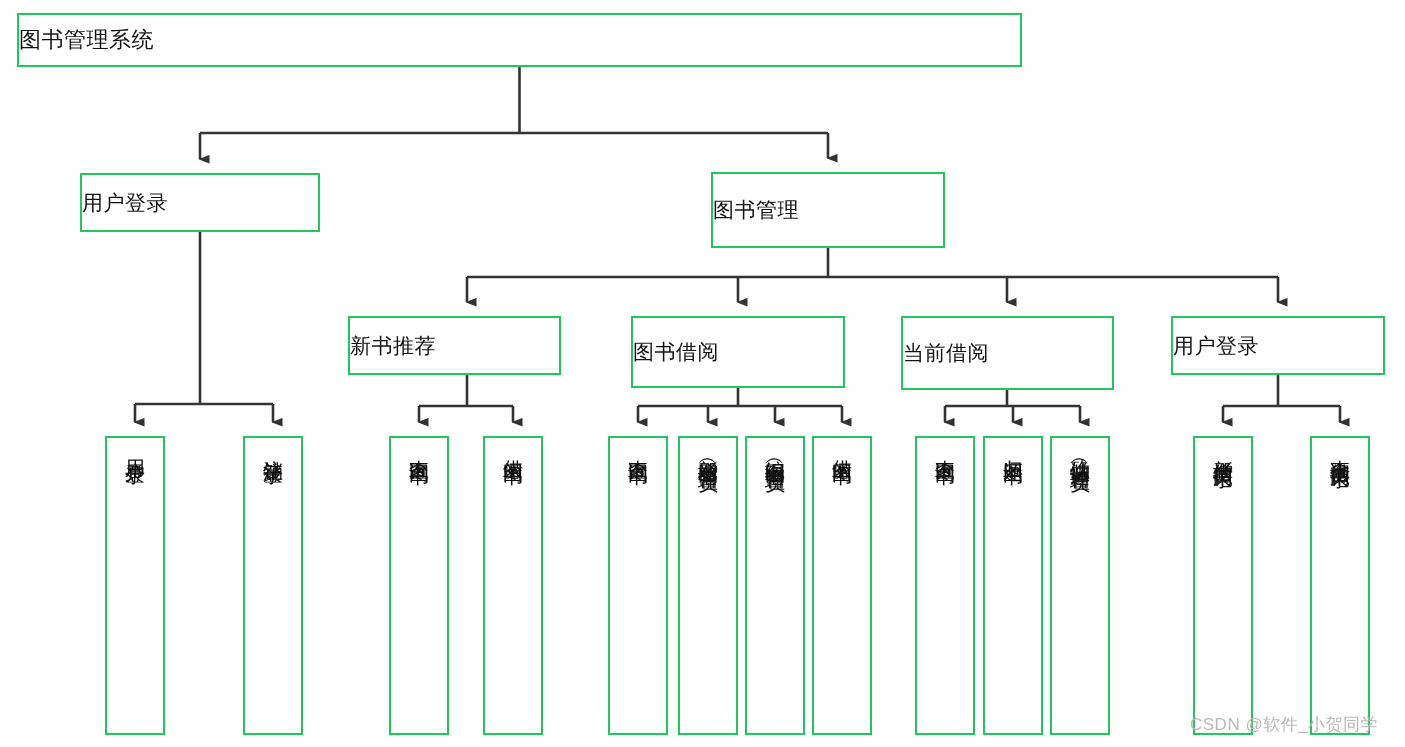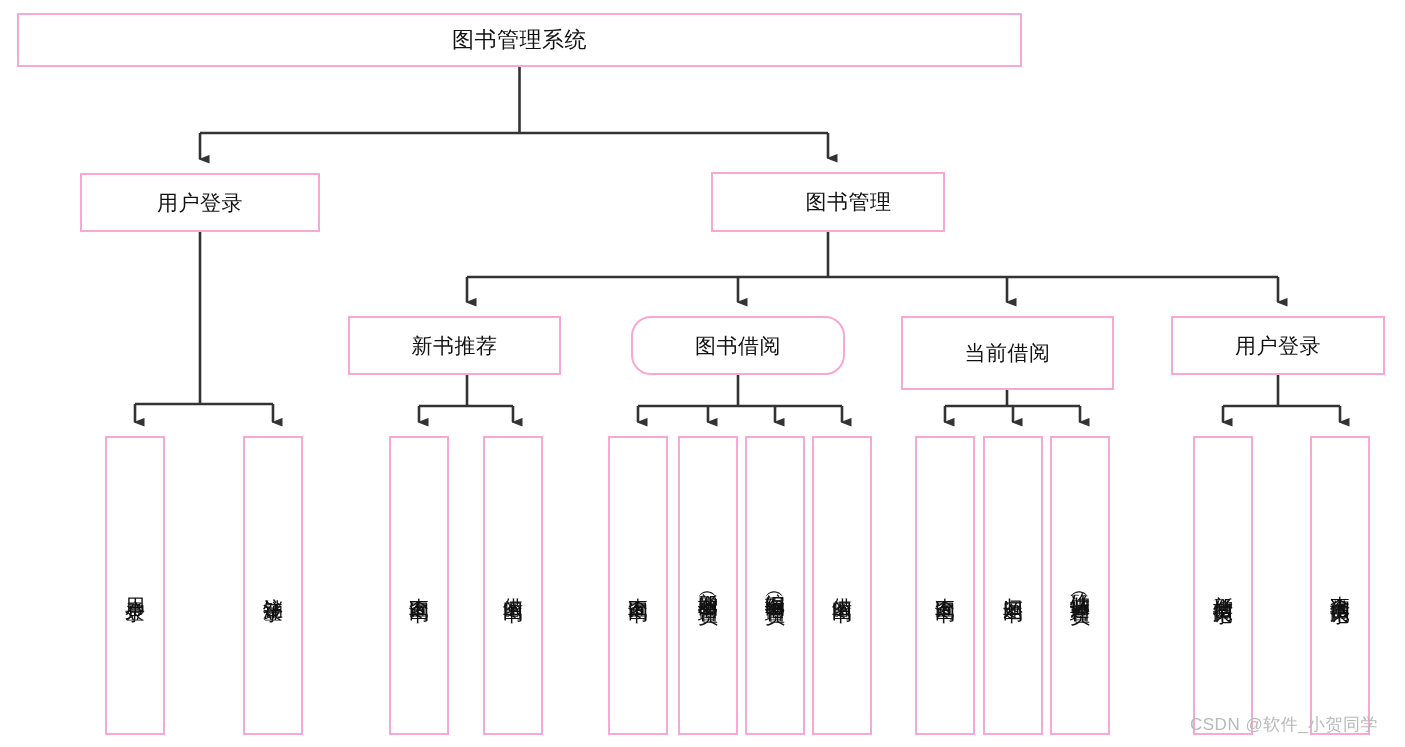--- a/index.html
+++ b/index.html
@@ -22,25 +22,24 @@
     position: absolute;
     left: 0;
     top: 0;
     width: 1405px;
     height: 747px;
     pointer-events: none;
   }
   .node {
     position: absolute;
     box-sizing: border-box;
-    border: 2px solid #f9a8d4;
+    border: 2px solid #22c55e;
     background: #ffffff;
     display: flex;
     align-items: center;
-    justify-content: center;
     color: #111111;
   }
   .node.horiz {
     font-size: 21px;
     letter-spacing: 0.5px;
     line-height: 1.2;
   }
   .node.vert {
     writing-mode: vertical-rl;
     text-orientation: upright;
@@ -119,28 +118,28 @@
     </g>
   </svg>
 
   <div class="node horiz root" style="left:17px; top:13px; width:1005px; height:54px;">
     <span>图书管理系统</span>
   </div>
 
   <div class="node horiz" style="left:80px; top:173px; width:240px; height:59px;">
     <span>用户登录</span>
   </div>
-  <div class="node horiz" style="left:711px; top:172px; width:234px; height:60px;padding-left:41px;">
+  <div class="node horiz" style="left:711px; top:172px; width:234px; height:76px;">
     <span>图书管理</span>
   </div>
 
   <div class="node horiz" style="left:348px; top:316px; width:213px; height:59px;">
     <span>新书推荐</span>
   </div>
-  <div class="node horiz" style="left:631px; top:316px; width:214px; height:59px;border-radius:20px;">
+  <div class="node horiz" style="left:631px; top:316px; width:214px; height:72px;">
     <span>图书借阅</span>
   </div>
   <div class="node horiz" style="left:901px; top:316px; width:213px; height:74px;">
     <span>当前借阅</span>
   </div>
   <div class="node horiz" style="left:1171px; top:316px; width:214px; height:59px;">
     <span>用户登录</span>
   </div>
 
   <div class="node vert" style="left:105px; top:436px; width:60px; height:299px;">

